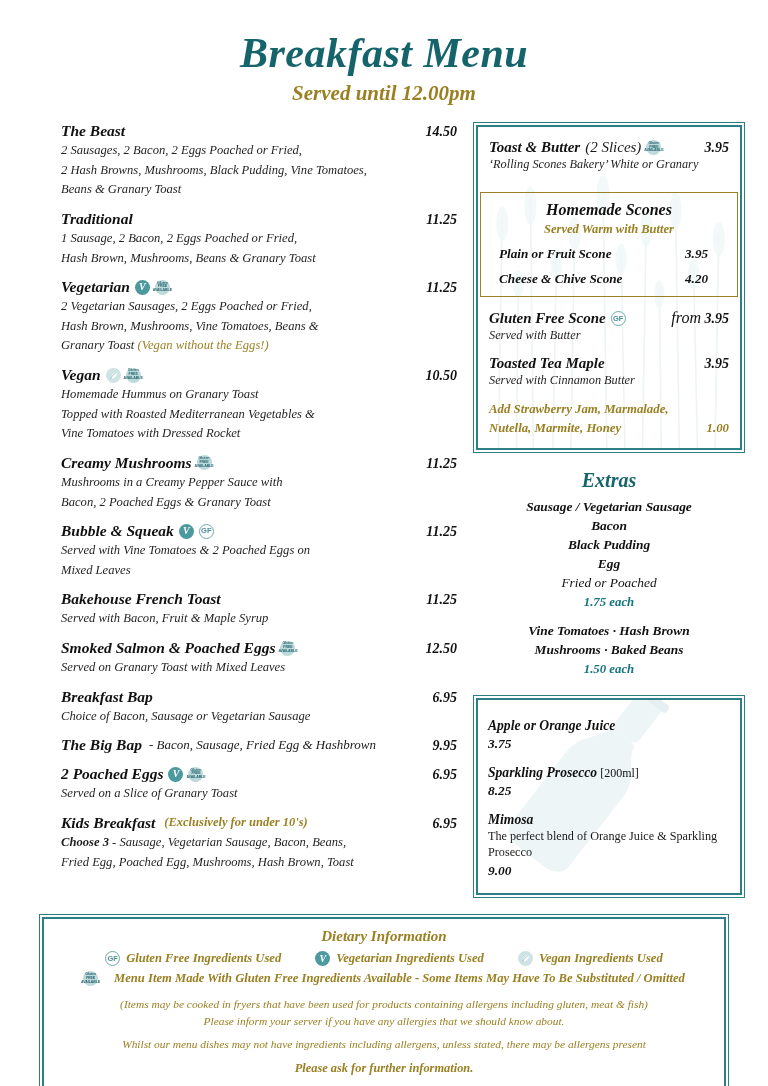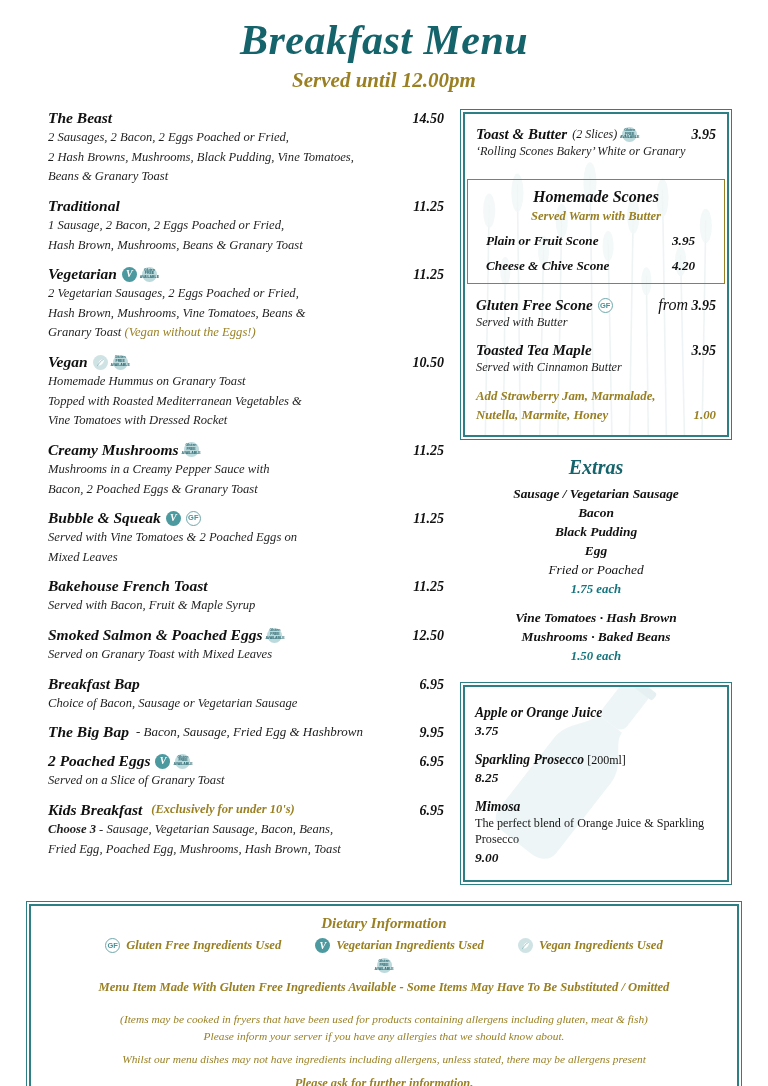--- a/index.html
+++ b/index.html
@@ -7,21 +7,21 @@
   body {
     width: 768px;
     height: 1086px;
     background: #ffffff;
     font-family: "Liberation Serif", "DejaVu Serif", serif;
     color: #1a1a1a;
     overflow: hidden;
     position: relative;
   }
 
-  .page { width: 768px; height: 855px; position: relative; padding: 0; }
+  .page { width: 768px; height: 855px; position: relative; padding: 13px; }
 
   
   .header { text-align: center; padding-top: 18px; }
   .menu-title {
     font-size: 42px;
     font-weight: bold;
     font-style: italic;
     color: #15646b;
     letter-spacing: 0.5px;
     line-height: 1.05;
@@ -166,21 +166,21 @@
   }
   .r-name-wrap { display: flex; align-items: center; gap: 5px; }
   .r-name {
     font-size: 15px;
     font-weight: bold;
     font-style: italic;
     color: #111;
     white-space: nowrap;
   }
   .r-qual {
-    font-size: 12px;
+    font-size: 15px;
     font-style: italic;
     color: #1a1a1a;
   }
   .r-price {
     font-size: 14px;
     font-weight: bold;
     font-style: italic;
     color: #111;
     white-space: nowrap;
   }
@@ -325,23 +325,22 @@
   .legend-text {
     font-size: 12.6px;
     font-weight: bold;
     font-style: italic;
     color: #9a8023;
   }
   .legend-wide {
     display: flex;
     justify-content: center;
     align-items: center;
-    gap: 7px;
-    margin-bottom: 16px;
-    flex-direction: column;
+    gap: 16px;
+    margin-bottom: 10px;
   }
   .fine {
     font-size: 11.4px;
     font-style: italic;
     color: #9a8023;
     line-height: 1.45;
   }
   .fine-gap { height: 7px; }
   .fine-strong {
     font-size: 12.4px;

